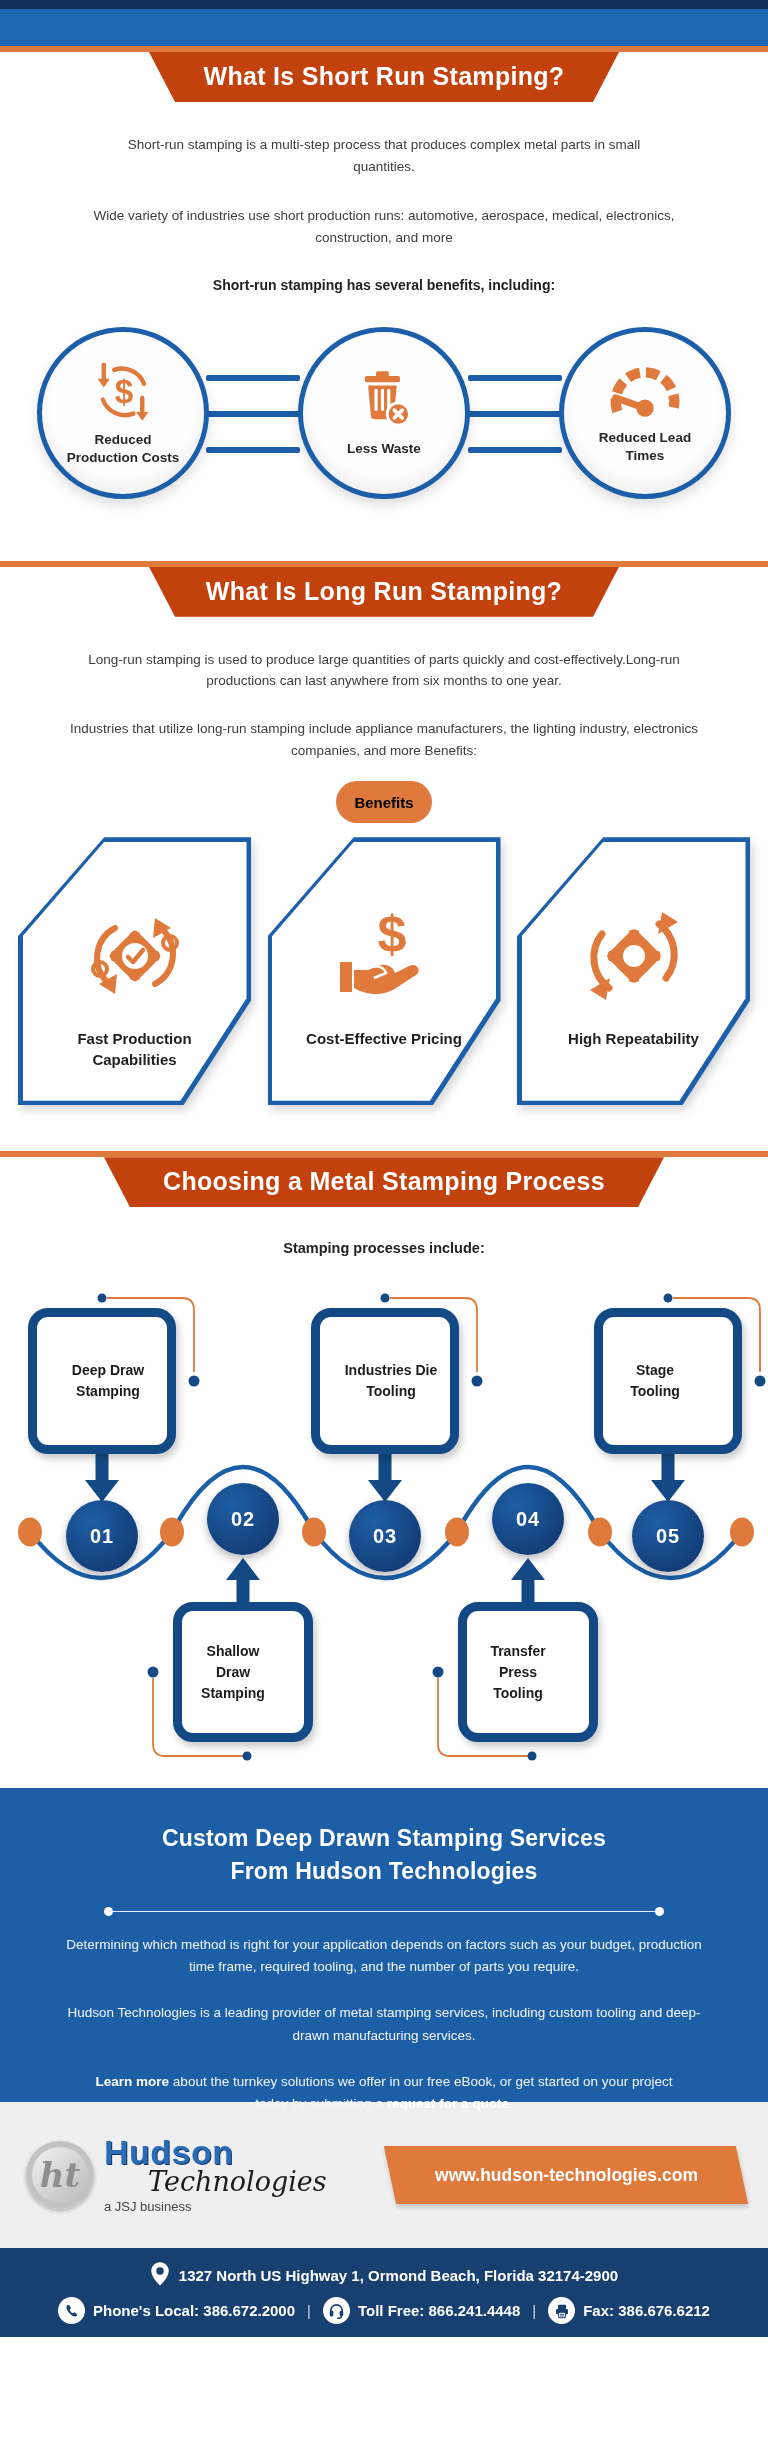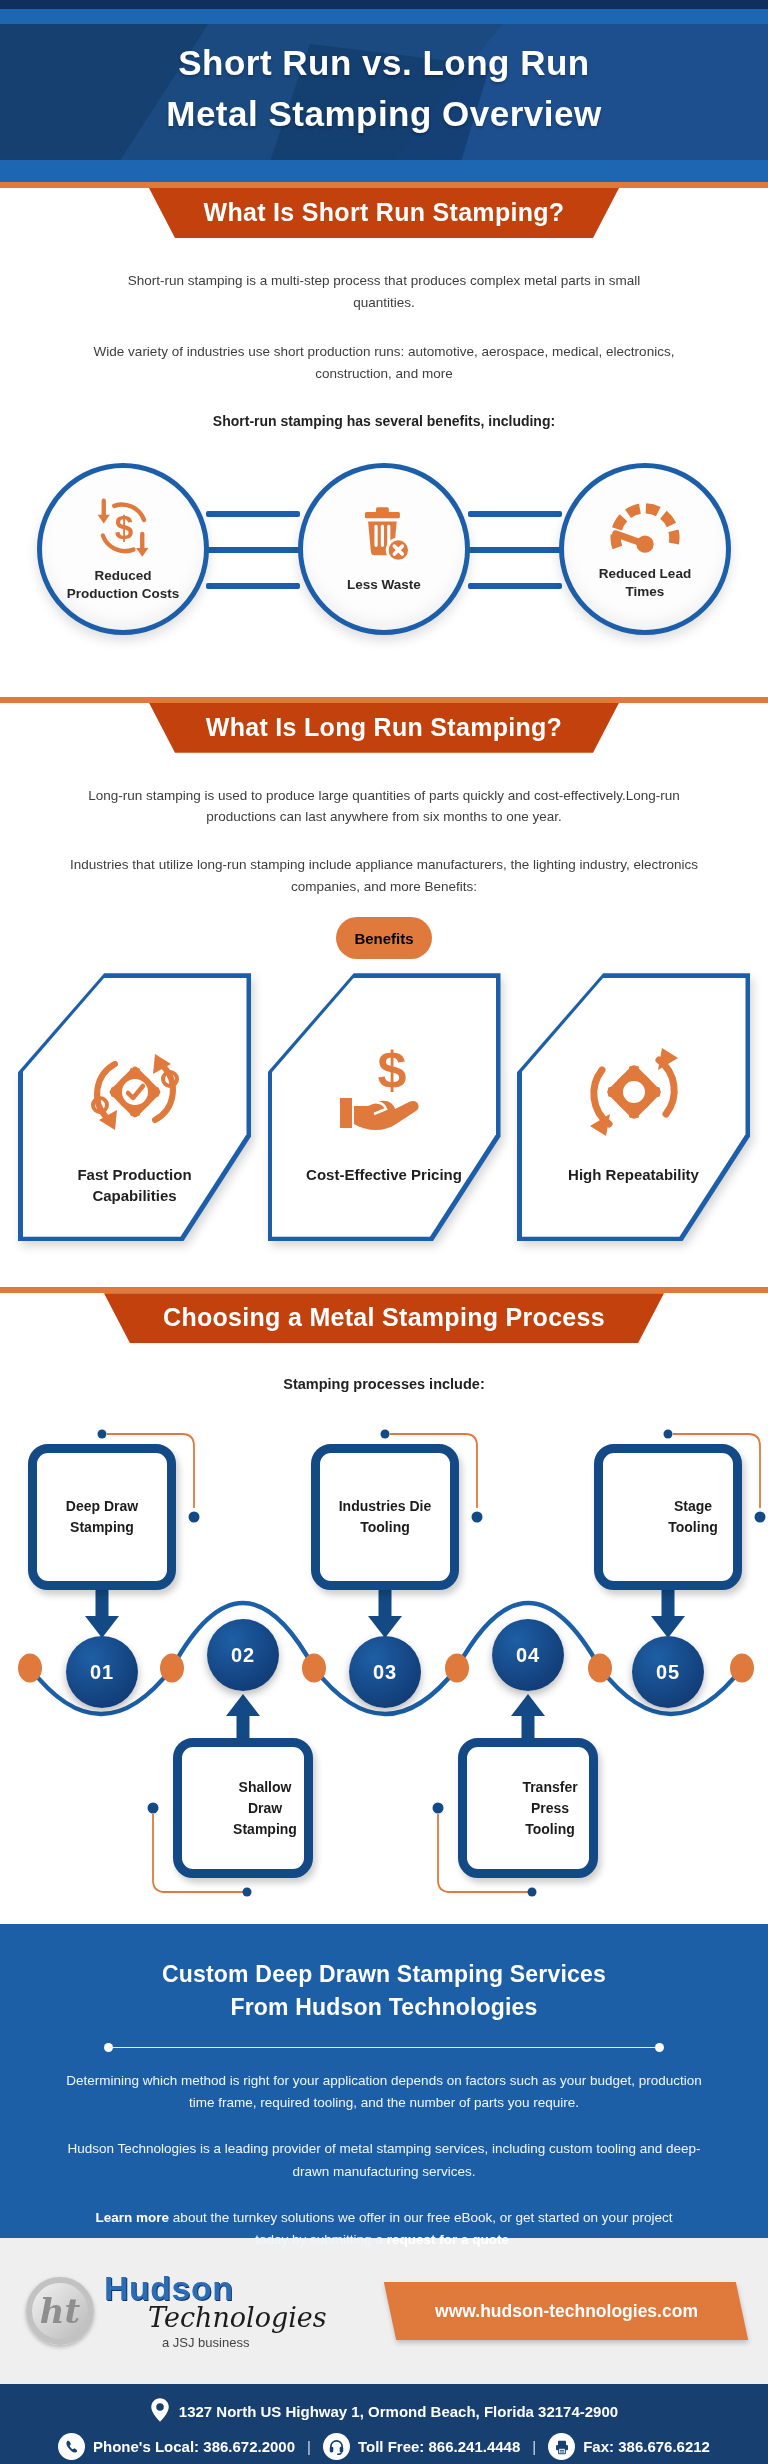--- a/index.html
+++ b/index.html
@@ -59,21 +59,21 @@
     clip-path:polygon(36.5% 0,100% 0,100% 60.5%,70.5% 100%,0 100%,0 36.5%);
     display:flex; flex-direction:column; align-items:center; }
   .hex-inner .hicon { margin-top:62px; height:104px; display:flex; align-items:center; }
   .hex-inner .hlabel { font-weight:bold; color:#1f1f1f; font-size:15px; text-align:center;
     line-height:1.45; width:170px; margin-top:20px; }
 
   
   .flow { position:relative; height:502px; margin-top:26px; }
   .flow svg.flow-art { position:absolute; left:0; top:0; }
   .pcard { position:absolute; background:#ffffff; border:9px solid #134a85; border-radius:20px;
-    box-shadow:3px 5px 7px rgba(0,0,0,.2); display:flex; align-items:center; justify-content:flex-end; z-index:2; }
+    box-shadow:3px 5px 7px rgba(0,0,0,.2); display:flex; align-items:center; justify-content:flex-start; z-index:2;padding-left:12px; }
   .pcard .plabel { font-weight:bold; color:#1c1c1c; font-size:14px; text-align:center; line-height:1.5; }
   .pcard.top { width:148px; height:146px; top:22px; }
   .pcard.bottom { width:140px; height:140px; top:316px; }
   .pc1 { left:28px; } .pc3 { left:311px; } .pc5 { left:594px; }
   .pc2 { left:173px; } .pc4 { left:458px; }
   .num-circle { position:absolute; width:72px; height:72px; border-radius:50%;
     background:radial-gradient(circle at 35% 30%, #1e5fa5, #123d78 75%);
     color:#fff; font-weight:bold; font-size:20px; letter-spacing:1px;
     display:flex; align-items:center; justify-content:center; z-index:3;
     box-shadow:0 4px 8px rgba(0,0,0,.28); }
@@ -95,48 +95,39 @@
   .logo-band { height:146px; background:#efefef; display:flex; align-items:center; padding:0 26px; }
   .monogram { width:68px; height:68px; border-radius:50%; border:6px solid #c2c2c2;
     background:linear-gradient(135deg,#f2f2f2,#b9b9b9); display:flex; align-items:center; justify-content:center;
     font-family:"DejaVu Serif", serif; font-style:italic; color:#8e8e8e; font-size:34px; font-weight:bold;
     box-shadow:0 2px 4px rgba(0,0,0,.25); flex:0 0 auto; }
   .logo-text { margin-left:10px; }
   .logo-name { color:#2b6cb8; font-weight:bold; font-size:34px; line-height:.95; letter-spacing:.5px;
     text-shadow:1px 1px 0 #10355f; }
   .logo-sub { font-family:"DejaVu Serif", serif; font-style:italic; color:#1c1c1c; font-size:27px;
     margin-left:44px; margin-top:-2px; }
-  .logo-tag { color:#444; font-size:13px; margin-left:58px; margin-top:2px; }
+  .logo-tag { color:#444; font-size:13px; margin-top:2px; }
   .site-ribbon { margin-left:auto; width:352px; height:58px; background:#e0793c; transform:skewX(12deg);
     display:flex; align-items:center; justify-content:center; box-shadow:0 3px 5px rgba(0,0,0,.2); }
   .site-ribbon span { transform:skewX(-12deg); color:#fff; font-weight:bold; font-size:17.5px; }
   .navy-footer { height:89px; background:#173f70; color:#fff; display:flex; flex-direction:column;
     align-items:center; justify-content:center; gap:7px; }
   .addr-row, .phone-row { display:flex; align-items:center; gap:9px; font-weight:bold; font-size:15px; }
   .phone-row { gap:8px; }
   .ficon { width:27px; height:27px; border-radius:50%; background:#ffffff; display:flex;
     align-items:center; justify-content:center; flex:0 0 auto; }
   .sep { color:#cfd9e6; font-weight:normal; margin:0 4px; }
 </style>
 </head>
 <body>
 
 <div class="page">
 
   <div class="hdr-dark"></div>
   <div class="hdr-bright"></div>
-  <div class="hdr-band">
-    <div class="poly1"></div>
-    <div class="poly2"></div>
-    <div class="poly3"></div>
-    <div class="hdr-title">
-      <div>Short Run vs. Long Run</div>
-      <div>Metal Stamping Overview</div>
-    </div>
-  </div>
   <div class="hdr-bright2"></div>
 
   <div class="banner-wrap">
     <div class="banner-bar"></div>
     <div class="banner-trap bw1">What Is Short Run Stamping?</div>
   </div>
 
   <p class="para" style="width:560px; margin-top:32px;">Short-run stamping is a multi-step process that produces complex metal parts in small quantities.</p>
   <p class="para" style="width:650px; margin-top:28px;">Wide variety of industries use short production runs: automotive, aerospace, medical, electronics, construction, and more</p>
   <p class="para bold" style="width:600px; margin-top:26px;">Short-run stamping has several benefits, including:</p>

